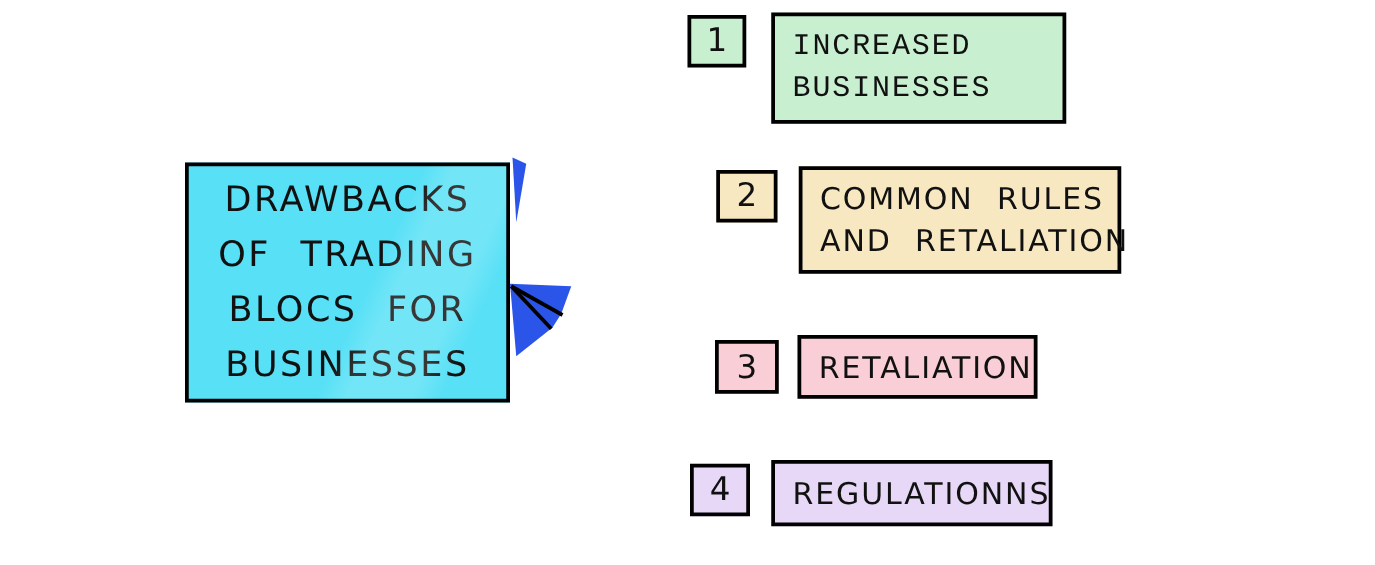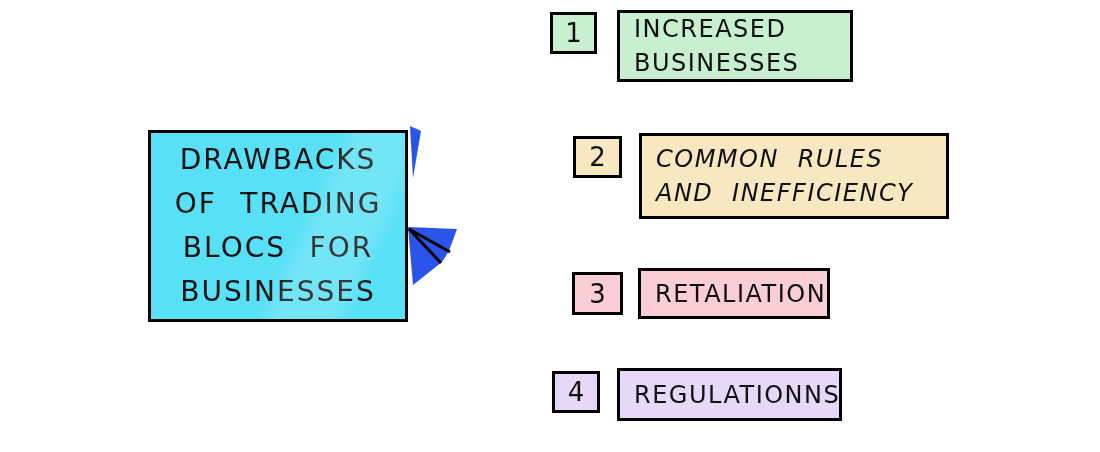--- a/index.html
+++ b/index.html
@@ -89,24 +89,24 @@
     word-spacing: 0.4em;
     white-space: nowrap;
   }
 
   .bg-green    { background: #c9efd1; }
   .bg-tan      { background: #f8e8c2; }
   .bg-pink     { background: #f9ced6; }
   .bg-lavender { background: #e7d8f7; }
 
   .num-1 { left: 550px; top: 12px;  width: 47px; height: 42px; background: #c9efd1; }
-  .lbl-1 { left: 617px; top: 10px;  width: 236px; height: 72px; }
+  .lbl-1 { left: 617px; top: 10px;  width: 236px; height: 89px; font-family: Liberation Mono, monospace; }
 
   .num-2 { left: 573px; top: 136px; width: 49px; height: 42px; background: #f8e8c2; }
-  .lbl-2 { left: 639px; top: 133px; width: 310px; height: 86px; font-style: italic; }
+  .lbl-2 { left: 639px; top: 133px; width: 258px; height: 86px; }
 
   .num-3 { left: 572px; top: 272px; width: 51px; height: 43px; background: #f9ced6; }
   .lbl-3 { left: 638px; top: 268px; width: 192px; height: 51px; }
 
   .num-4 { left: 552px; top: 371px; width: 48px; height: 42px; background: #e7d8f7; }
   .lbl-4 { left: 617px; top: 368px; width: 225px; height: 53px; }
 </style>
 </head>
 <body>
 
@@ -128,21 +128,21 @@
 
   <div class="num num-1">1</div>
   <div class="lbl lbl-1 bg-green">
     <div class="lbl-line">INCREASED</div>
     <div class="lbl-line">BUSINESSES</div>
   </div>
 
   <div class="num num-2">2</div>
   <div class="lbl lbl-2 bg-tan">
     <div class="lbl-line">COMMON RULES</div>
-    <div class="lbl-line">AND INEFFICIENCY</div>
+    <div class="lbl-line">AND RETALIATION</div>
   </div>
 
   <div class="num num-3">3</div>
   <div class="lbl lbl-3 bg-pink">
     <div class="lbl-line">RETALIATION</div>
   </div>
 
   <div class="num num-4">4</div>
   <div class="lbl lbl-4 bg-lavender">
     <div class="lbl-line">REGULATIONNS</div>

